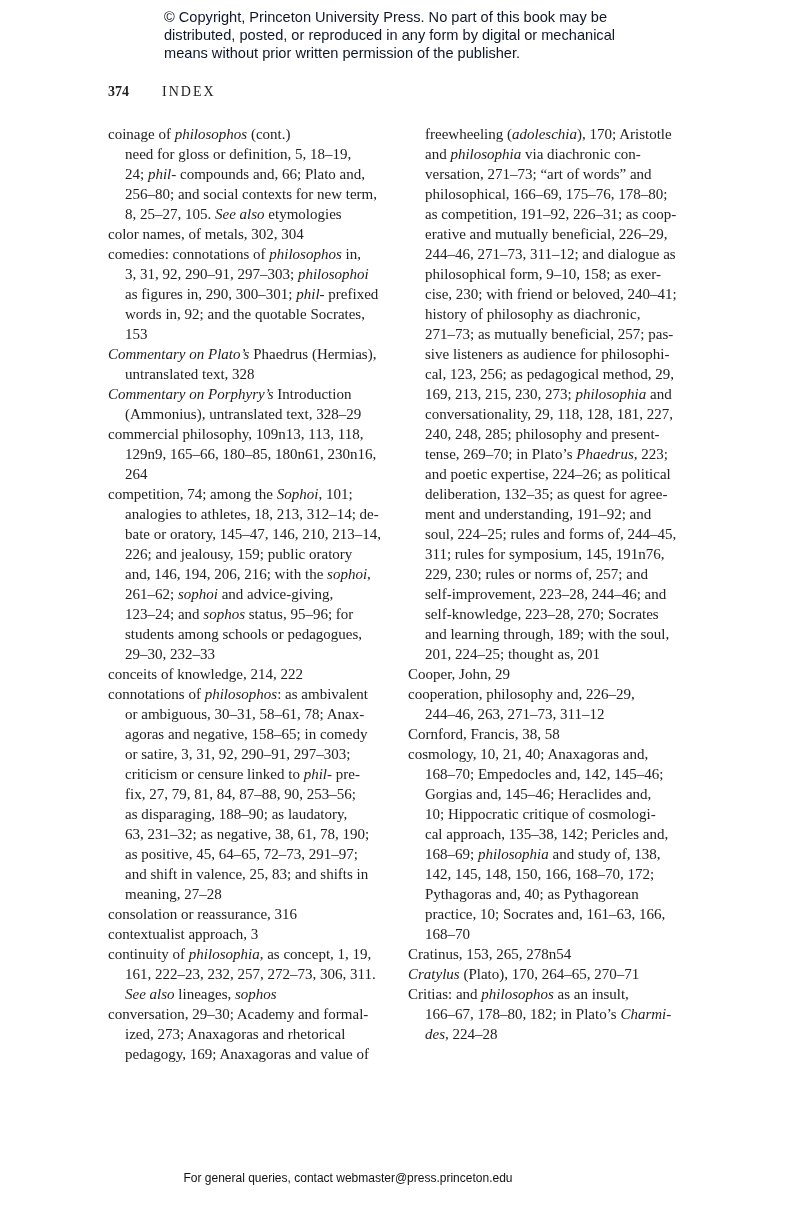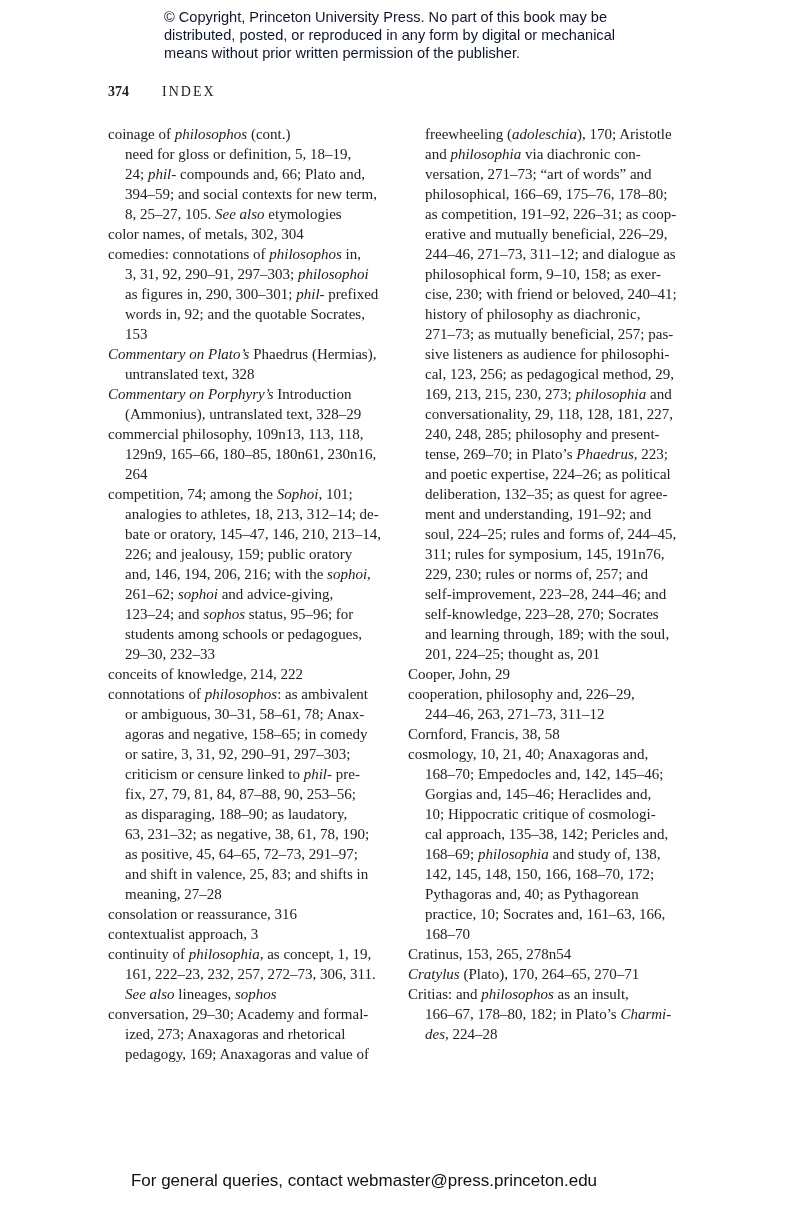--- a/index.html
+++ b/index.html
@@ -17,41 +17,41 @@
   .col {
     position: absolute; top: 124px; width: 300px;
     font-family: "Liberation Serif", serif; font-size: 15px; line-height: 20px; color: #222;
   }
   .col.left { left: 108px; }
   .col.right { left: 408px; }
   .line { white-space: nowrap; height: 20px; }
   .line.sub { padding-left: 17px; }
   .footer {
     position: absolute; left: 0; width: 696px; top: 1171px; text-align: center;
-    font-family: "Liberation Sans", sans-serif; font-size: 17px; color: #111; padding-left: 16px;
+    font-family: "Liberation Sans", sans-serif; font-size: 12px; color: #111;
   }
 </style>
 </head>
 <body>
 
 <div class="copyright">
   <div>© Copyright, Princeton University Press. No part of this book may be</div>
   <div>distributed, posted, or reproduced in any form by digital or mechanical</div>
   <div>means without prior written permission of the publisher.</div>
 </div>
 
 <div class="running-head">
   <span class="pg">374</span><span class="ttl">INDEX</span>
 </div>
 
 <div class="col left">
     <div class="line"><span>coinage of </span><i>philosophos</i><span> (cont.)</span></div>
     <div class="line sub"><span>need for gloss or definition, 5, 18–19,</span></div>
     <div class="line sub"><span>24; </span><i>phil-</i><span> compounds and, 66; Plato and,</span></div>
-    <div class="line sub"><span>394–59; and social contexts for new term,</span></div>
+    <div class="line sub"><span>256–80; and social contexts for new term,</span></div>
     <div class="line sub"><span>8, 25–27, 105. </span><i>See also</i><span> etymologies</span></div>
     <div class="line"><span>color names, of metals, 302, 304</span></div>
     <div class="line"><span>comedies: connotations of </span><i>philosophos</i><span> in,</span></div>
     <div class="line sub"><span>3, 31, 92, 290–91, 297–303; </span><i>philosophoi</i></div>
     <div class="line sub"><span>as figures in, 290, 300–301; </span><i>phil-</i><span> prefixed</span></div>
     <div class="line sub"><span>words in, 92; and the quotable Socrates,</span></div>
     <div class="line sub"><span>153</span></div>
     <div class="line"><i>Commentary on Plato’s</i><span> Phaedrus (Hermias),</span></div>
     <div class="line sub"><span>untranslated text, 328</span></div>
     <div class="line"><i>Commentary on Porphyry’s</i><span> Introduction</span></div>

